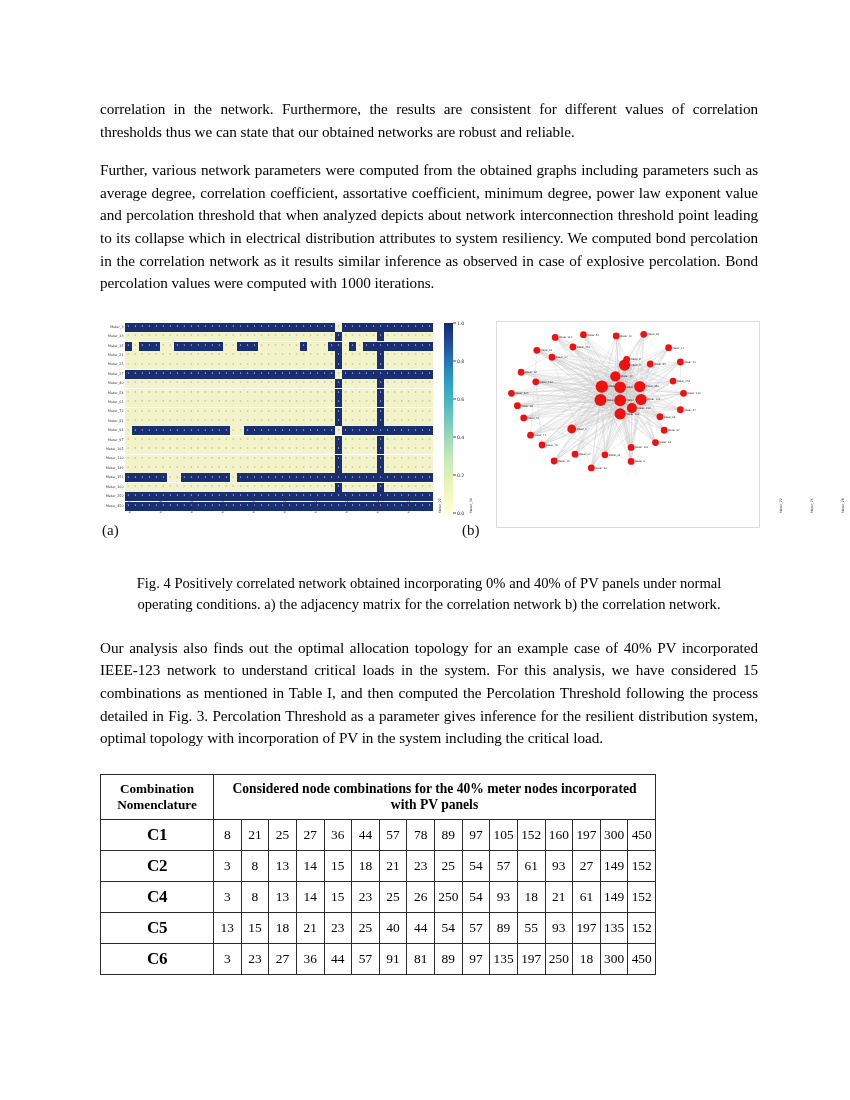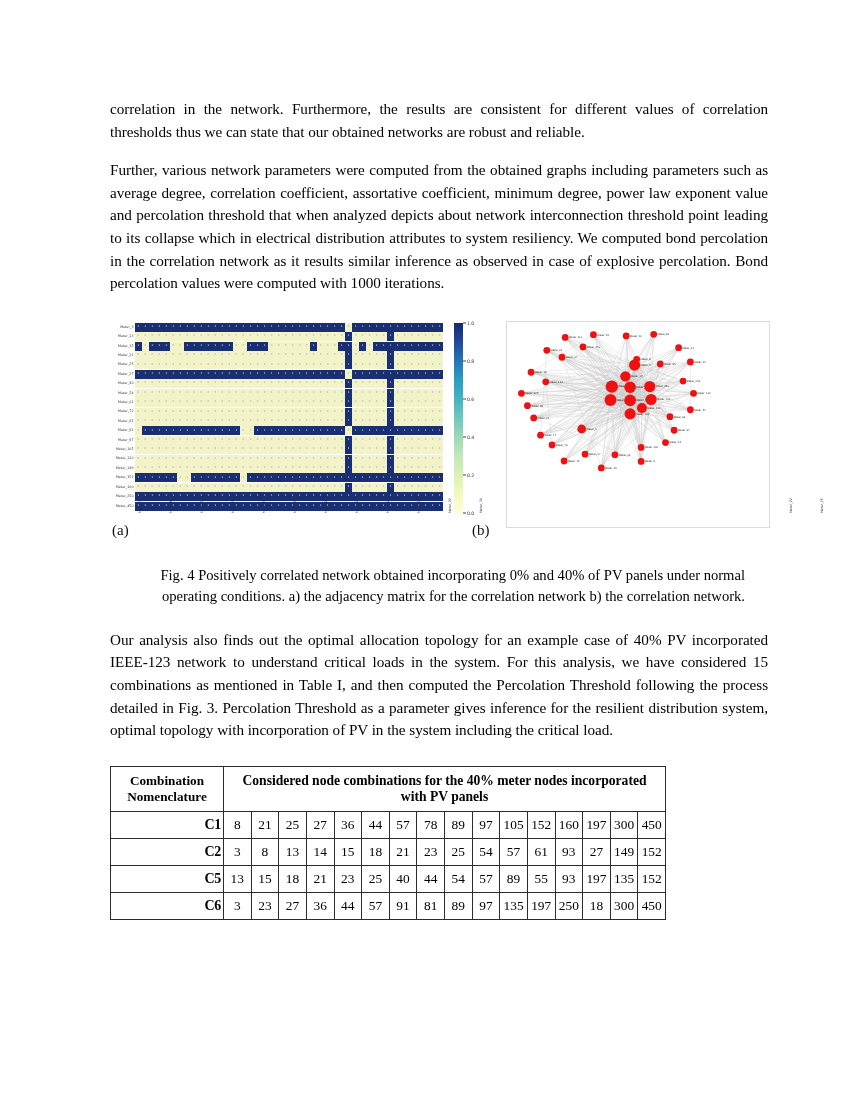--- a/index.html
+++ b/index.html
@@ -16,21 +16,21 @@
     overflow: hidden;
   }
   .page {
     position: absolute;
     left: 0; top: 0;
     width: 850px;
     height: 1100px;
   }
   .content {
     position: absolute;
-    left: 110px;
+    left: 100px;
     top: 98px;
     width: 658px;
   }
   p.para {
     font-size: 15.2px;
     line-height: 22.6px;
     text-align: justify;
     text-justify: inter-word;
     margin: 0 0 16px 0;
     letter-spacing: -0.05px;
@@ -188,24 +188,24 @@
     width: 262px;
     height: 205px;
     border: 1px solid #dcdcdc;
     background: #ffffff;
     overflow: hidden;
   }
   .net-svg { display: block; width: 100%; height: 100%; }
 
   .fig-caption {
     width: 612px;
-    margin: 14px auto 0 auto;
+    margin: 22px auto 0 auto;
     font-size: 14.6px;
     line-height: 21px;
-    text-align: right;
+    text-align: center;
   }
 
   
   .tbl-wrap {
     margin-top: 24px;
     width: 652px;
   }
   table.combo {
     border-collapse: collapse;
     width: 556px;
@@ -222,25 +222,24 @@
     font-weight: bold;
     line-height: 16px;
     padding: 6px 2px;
   }
   table.combo th.hdr-main {
     font-size: 13.6px;
     font-weight: bold;
     padding: 6px 4px;
   }
   table.combo td.rowname {
-    font-size: 14px;
+    font-size: 17px;
     font-weight: bold;
     padding: 5px 2px;
     letter-spacing: -0.3px;
-    text-align: right;
   }
   table.combo td.val {
     font-size: 13.4px;
     padding: 5px 1px;
   }
 </style>
 </head>
 <body>
 
 <div class="page">
@@ -1754,20 +1753,39 @@
               <td class="val">25</td>
               <td class="val">54</td>
               <td class="val">57</td>
               <td class="val">61</td>
               <td class="val">93</td>
               <td class="val">27</td>
               <td class="val">149</td>
               <td class="val">152</td>
             </tr>
             <tr>
+              <td class="rowname">C4</td>
+              <td class="val">3</td>
+              <td class="val">8</td>
+              <td class="val">13</td>
+              <td class="val">14</td>
+              <td class="val">15</td>
+              <td class="val">23</td>
+              <td class="val">25</td>
+              <td class="val">26</td>
+              <td class="val">250</td>
+              <td class="val">54</td>
+              <td class="val">93</td>
+              <td class="val">18</td>
+              <td class="val">21</td>
+              <td class="val">61</td>
+              <td class="val">149</td>
+              <td class="val">152</td>
+            </tr>
+            <tr>
               <td class="rowname">C5</td>
               <td class="val">13</td>
               <td class="val">15</td>
               <td class="val">18</td>
               <td class="val">21</td>
               <td class="val">23</td>
               <td class="val">25</td>
               <td class="val">40</td>
               <td class="val">44</td>
               <td class="val">54</td>

